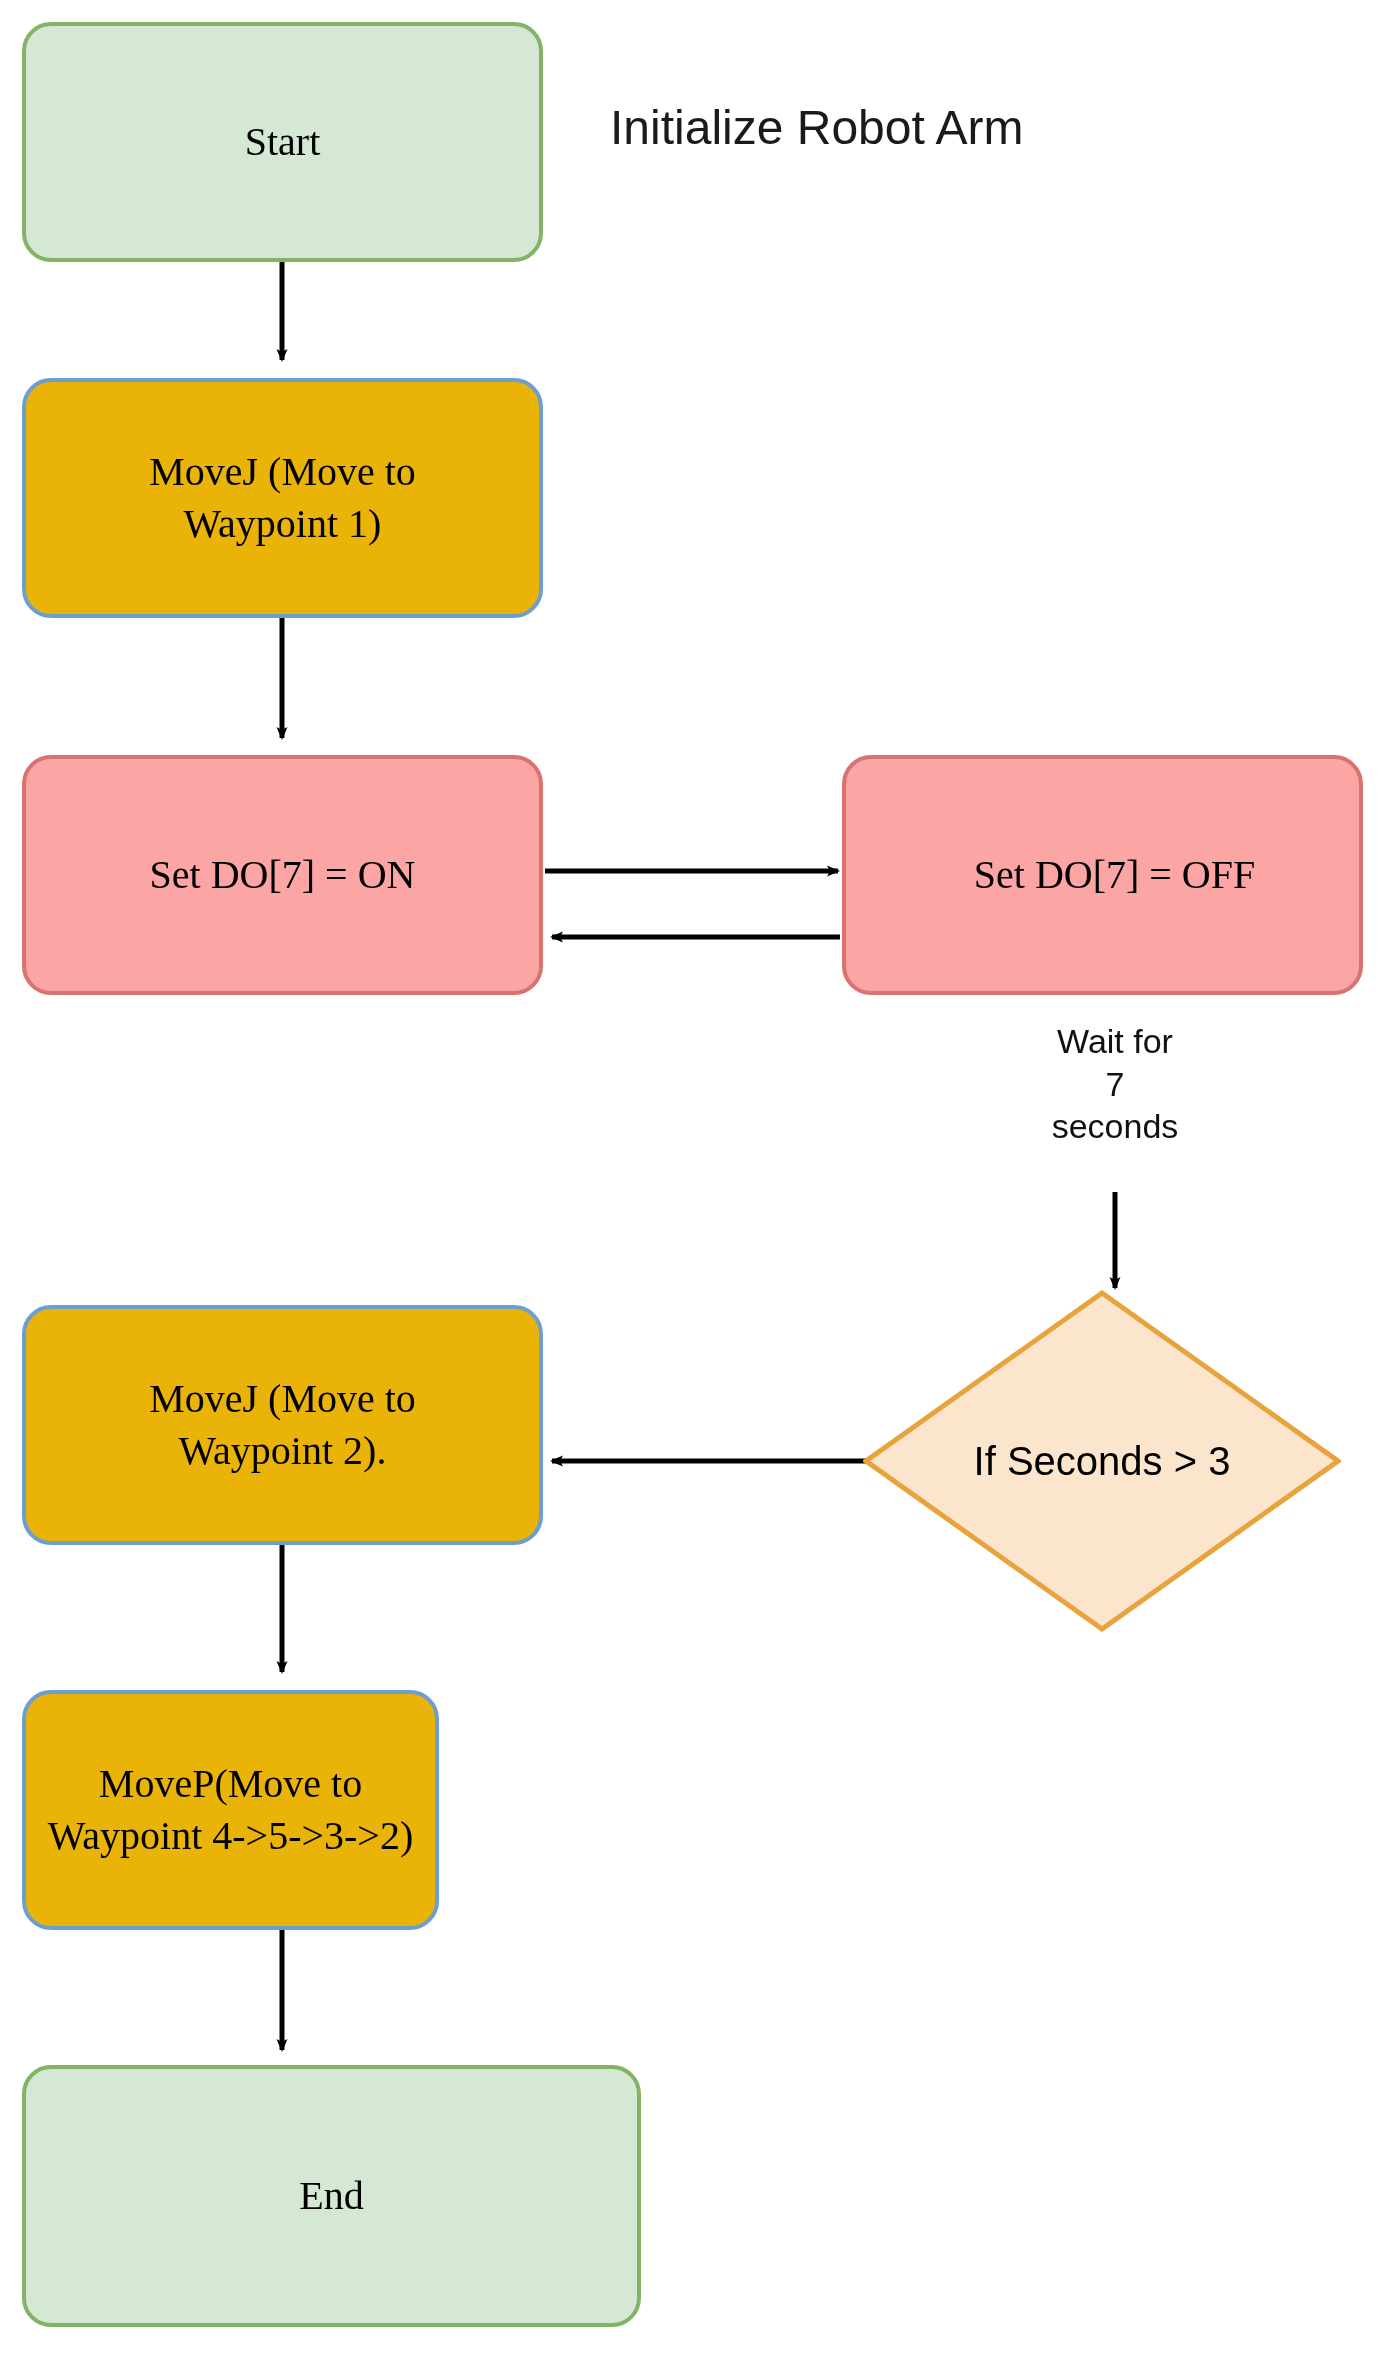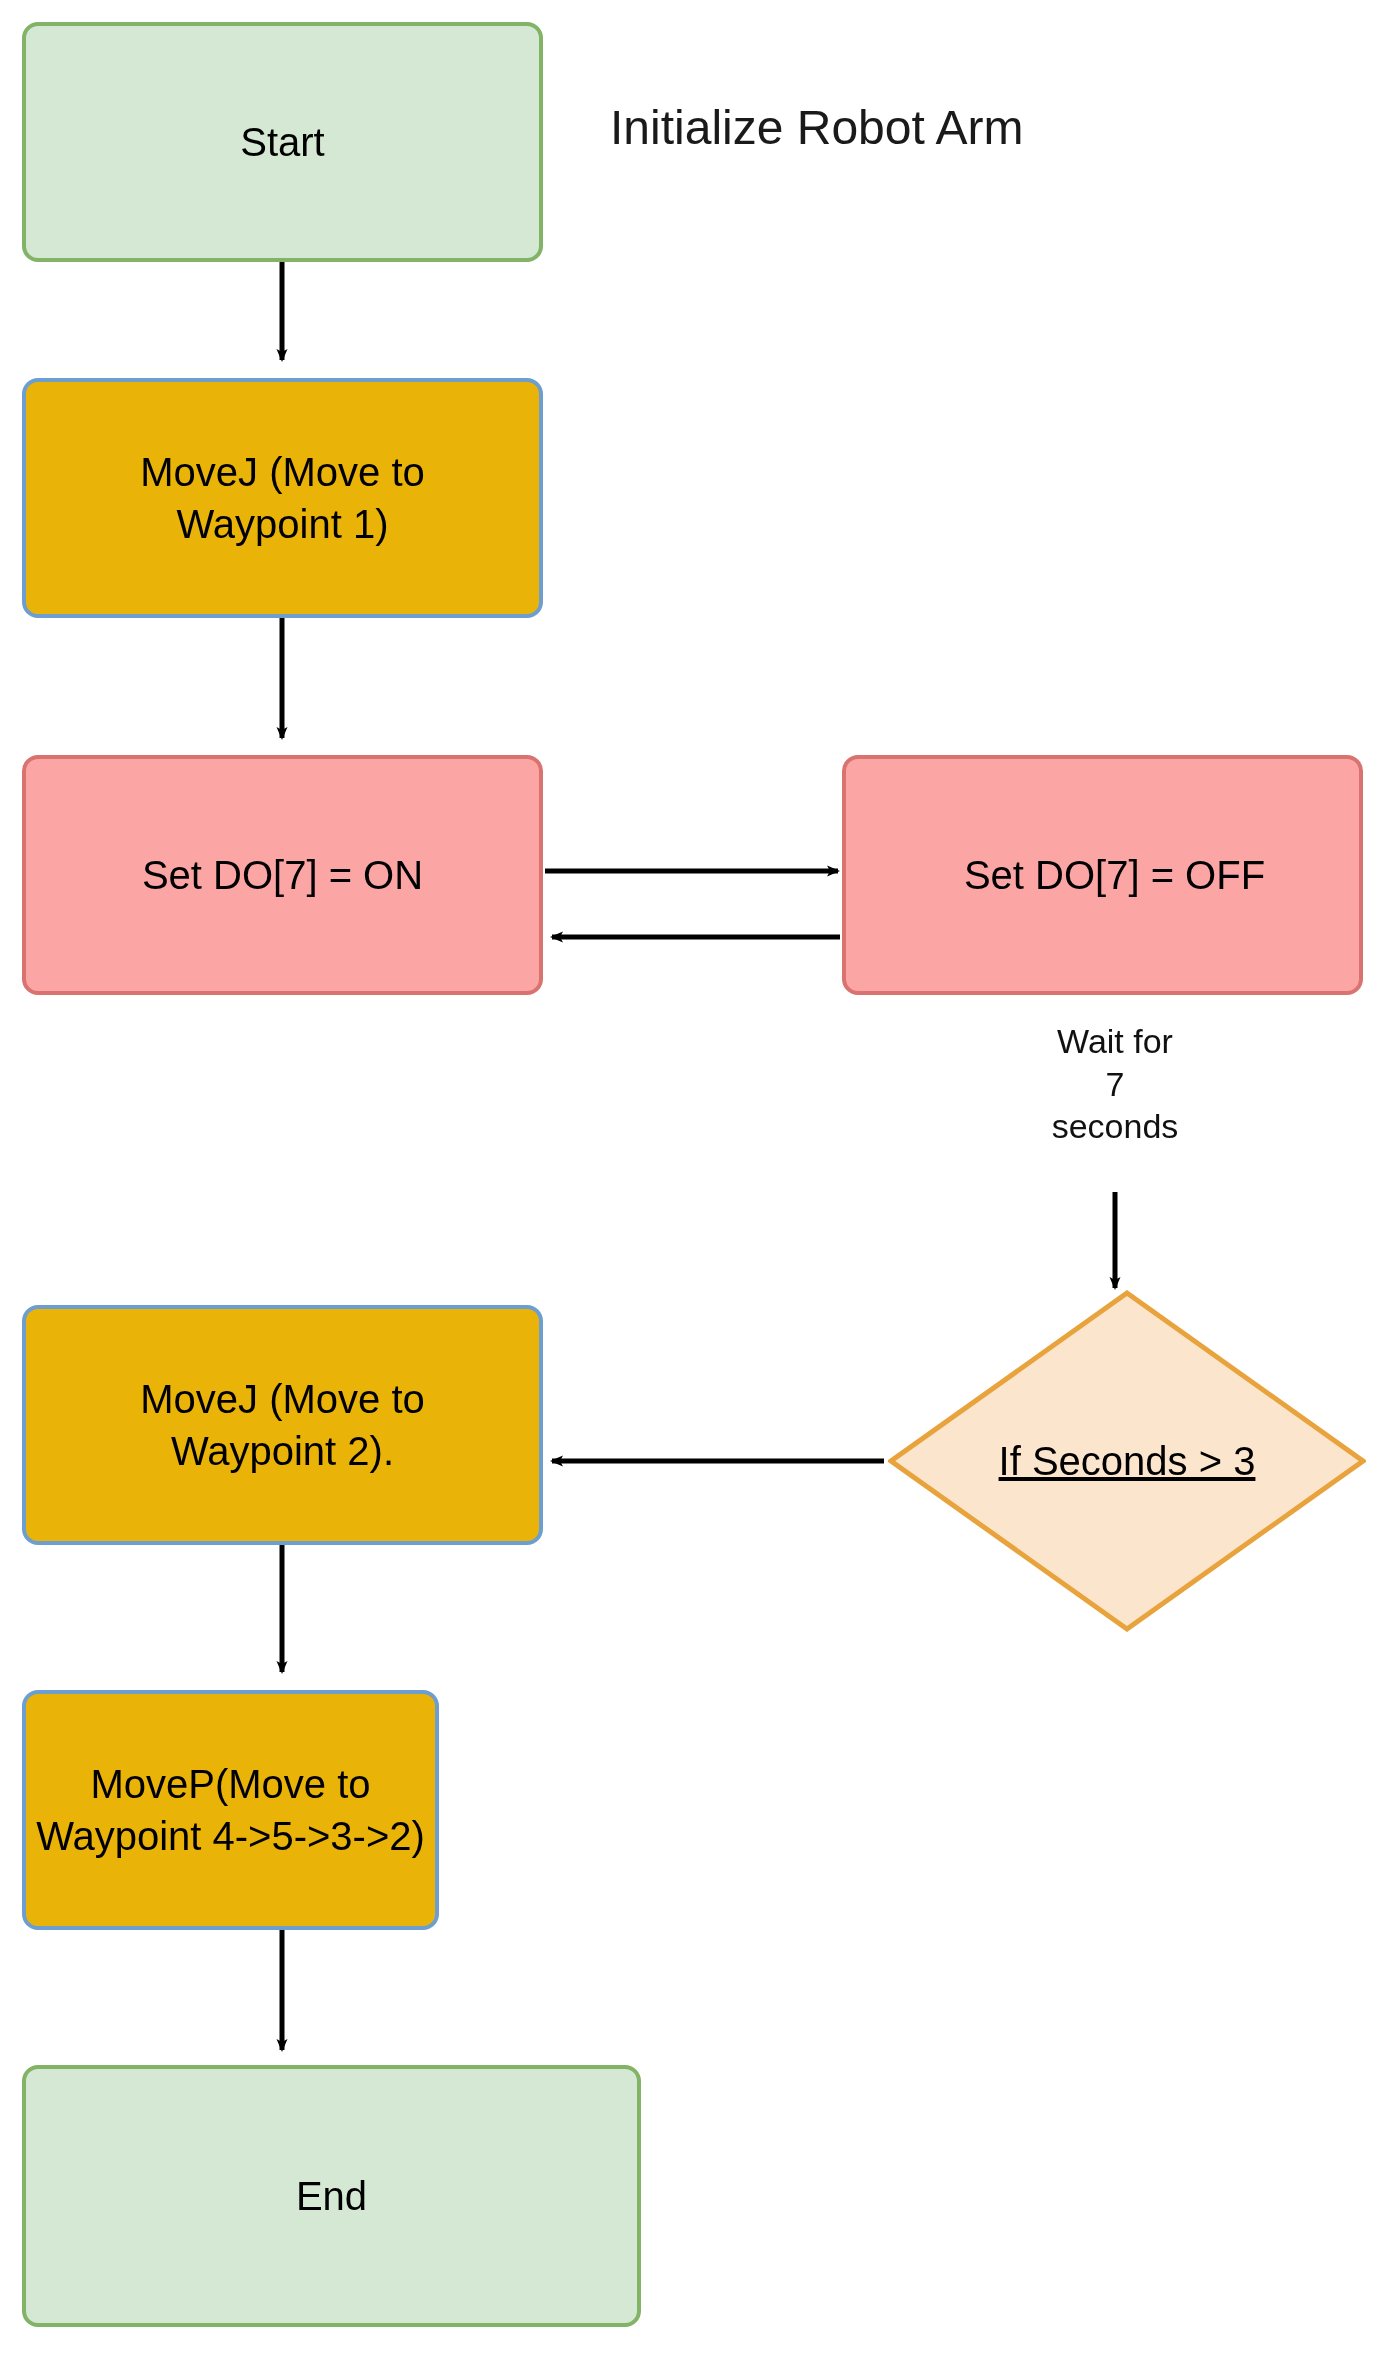--- a/index.html
+++ b/index.html
@@ -26,23 +26,24 @@
     justify-content: center;
     text-align: center;
     color: #000000;
     line-height: 1.3;
   }
   .node .label {
     padding: 0 10px;
     white-space: pre-line;
   }
   .rounded {
-    border-radius: 16px;
+    border-radius: 29px;
     border-width: 4px;
     border-style: solid;
+    font-family: Liberation Serif, serif;
   }
   .n-terminator {
     background: #d5e8d4;
     border-color: #82b366;
     font-size: 40px;
   }
   .n-process {
     background: #eab308;
     border-color: #6c9fd0;
     font-size: 40px;
@@ -155,21 +156,21 @@
   </div>
 
   <div class="node rounded n-io" style="left:842px; top:755px; width:521px; height:240px;padding-left:24px;">
     <span class="label">Set DO[7] = OFF</span>
   </div>
 
   <div class="edge-label" style="left:985px; top:1020px; width:260px;">Wait for
 7
 seconds</div>
 
-  <div class="n-decision-wrap" style="left:888px; top:1290px; width:478px; height:342px;text-decoration:underline;">
+  <div class="n-decision-wrap" style="left:863px; top:1290px; width:478px; height:342px;">
     <svg viewBox="0 0 478 342" preserveAspectRatio="none" xmlns="http://www.w3.org/2000/svg">
       <polygon points="239,3 475,171 239,339 3,171" fill="#fce5cd" stroke="#e8a33d" stroke-width="5"></polygon>
     </svg>
     <span class="label">If Seconds &gt; 3</span>
   </div>
 
   <div class="node rounded n-process" style="left:22px; top:1305px; width:521px; height:240px;">
     <span class="label">MoveJ (Move to
 Waypoint 2).</span>
   </div>

